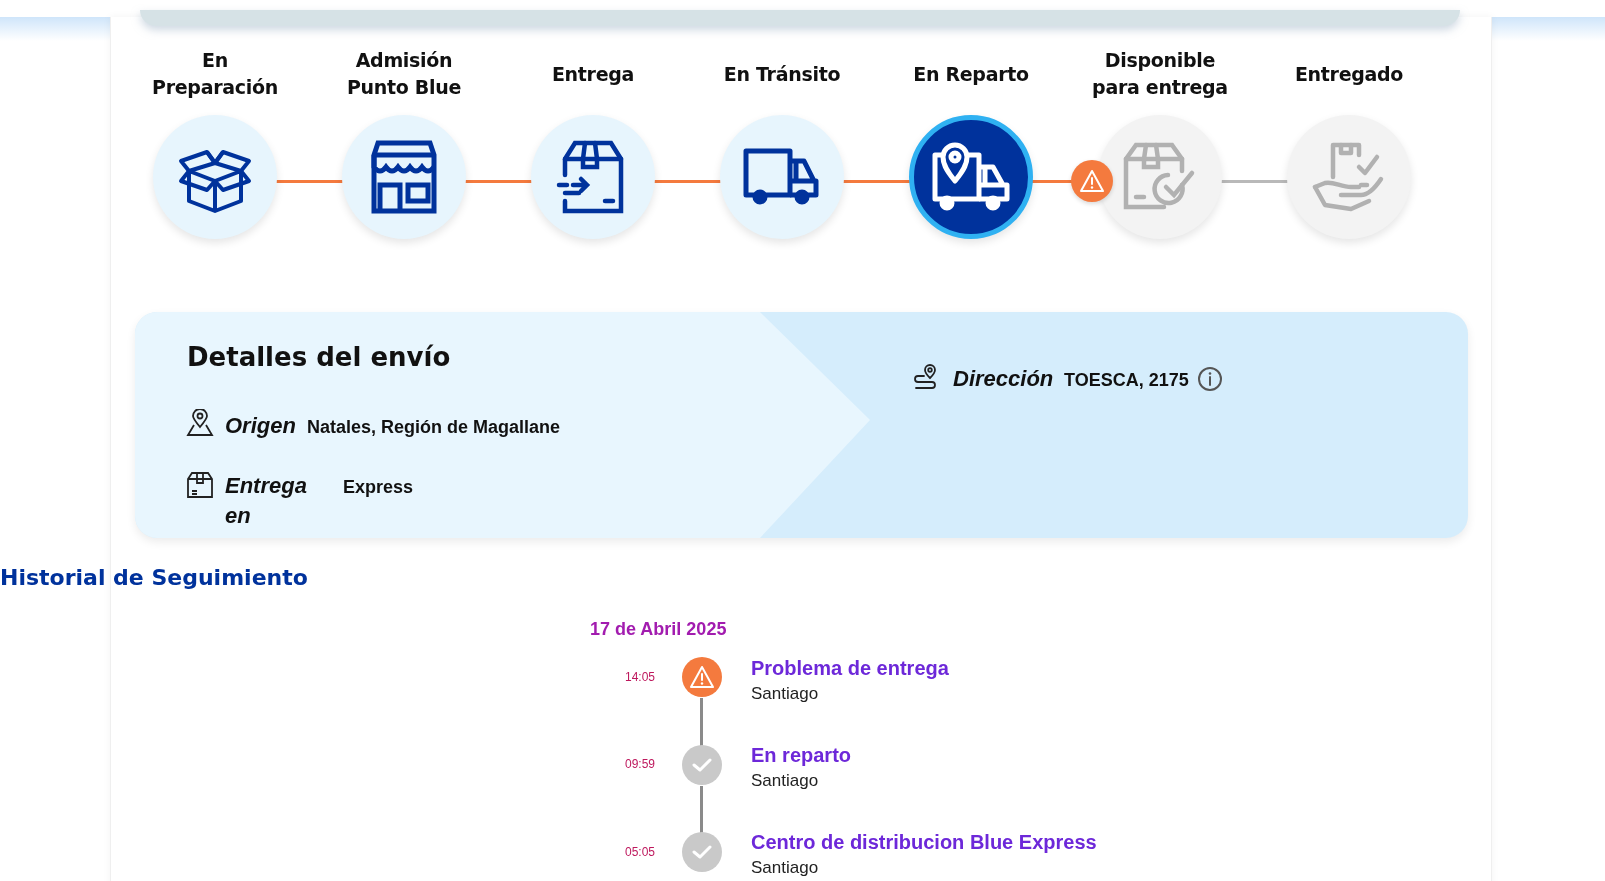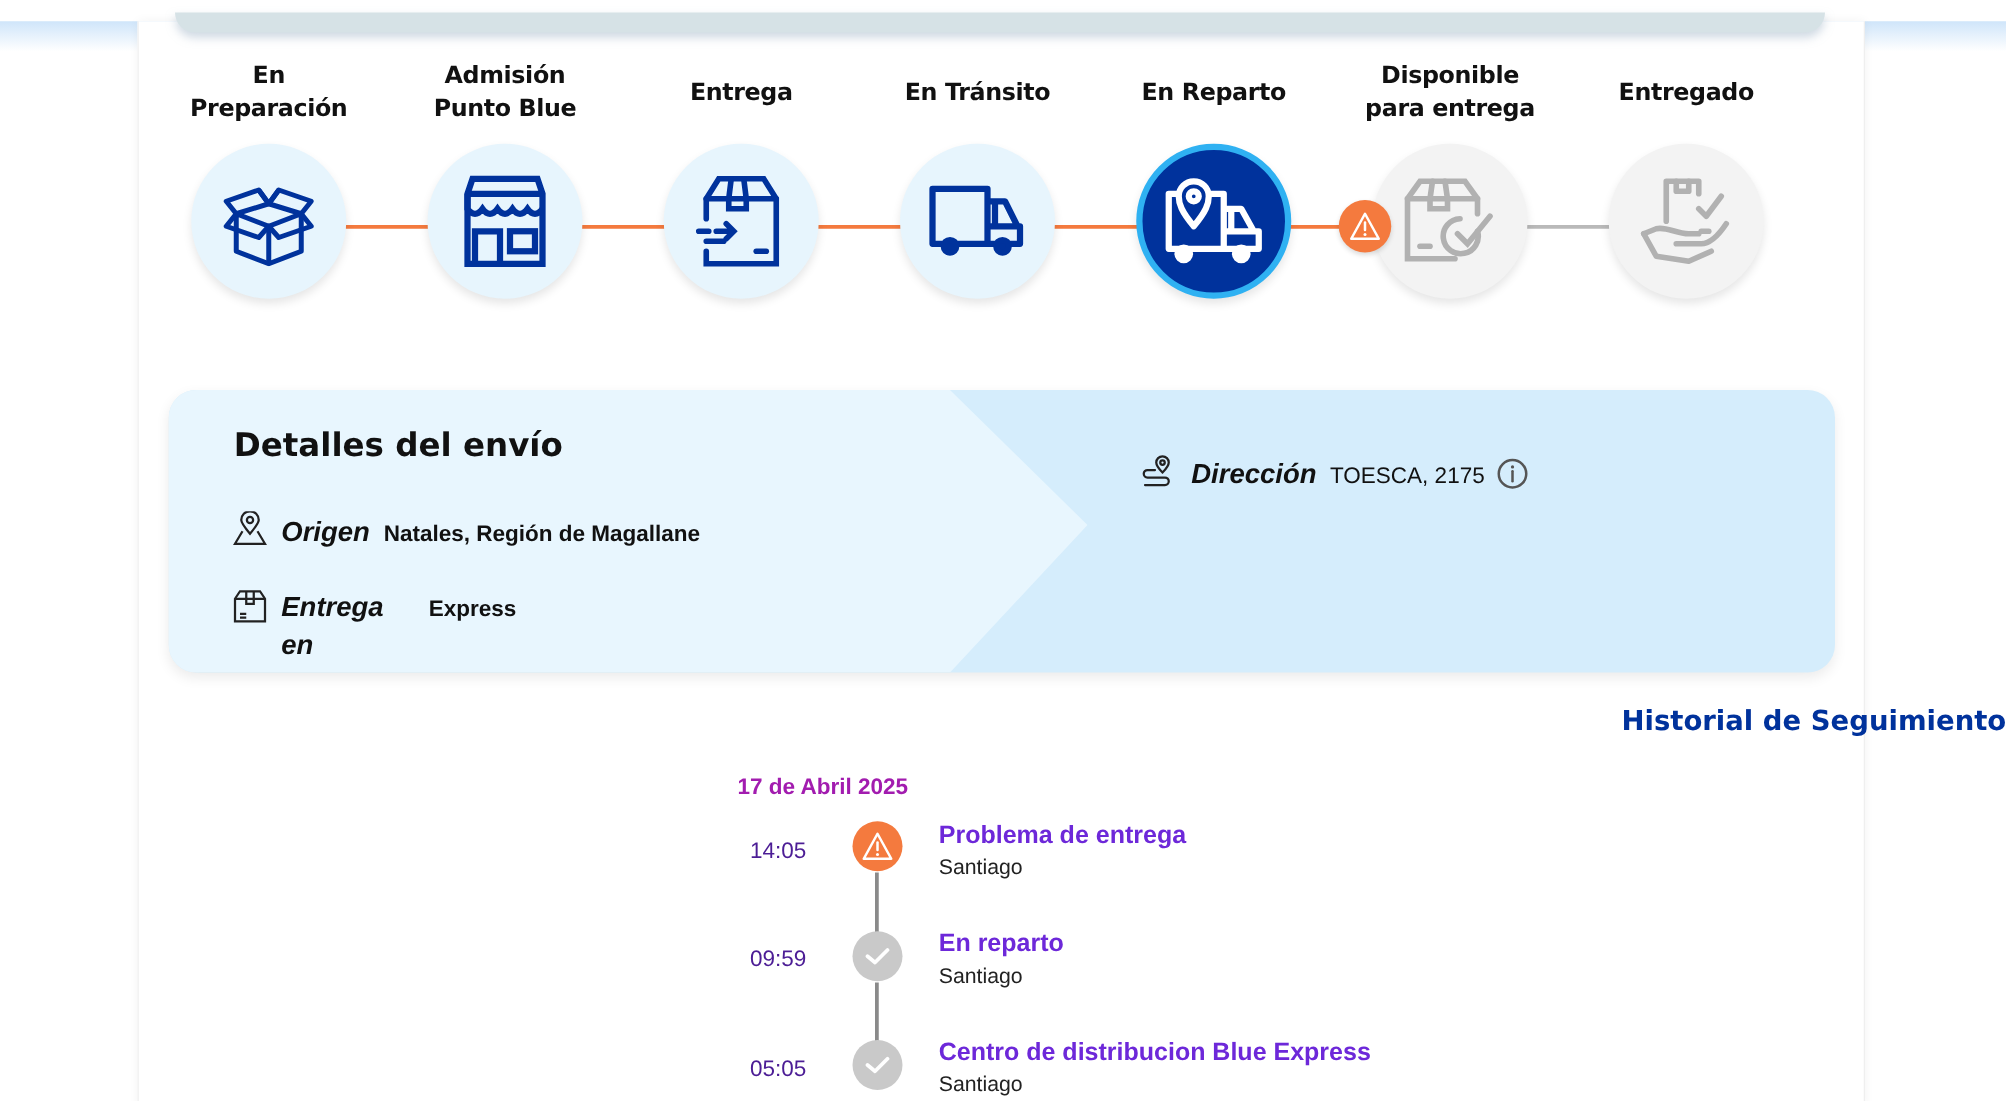--- a/index.html
+++ b/index.html
@@ -18,25 +18,25 @@
   .connector { position: absolute; top: 136px; height: 3px; background: #f47a3e; }
   .connector.grey { background: #b9b9b9; }
   .warn-badge { position: absolute; left: 929px; top: 116px; width: 42px; height: 42px; border-radius: 50%; background: #f47a3e; display: flex; align-items: center; justify-content: center; box-shadow: 0 2px 4px rgba(0,0,0,0.15); }
 
   .details { position: absolute; left: 135px; top: 312px; width: 1333px; height: 226px; border-radius: 22px; background: #d5edfc; overflow: hidden; box-shadow: 0 4px 10px rgba(0,0,0,0.08); }
   .details-left { position: absolute; left: 0; top: 0; width: 870px; height: 226px; background: #e8f6fe; clip-path: polygon(0 0, 625px 0, 735px 108px, 625px 226px, 0 226px); }
   .details-title { position: absolute; left: 52px; top: 30px; font-family: "DejaVu Sans", sans-serif; font-size: 26px; font-weight: bold; color: #111; }
   .row-icon { position: absolute; width: 28px; height: 28px; }
   .row-label { position: absolute; font-size: 22px; font-weight: bold; color: #111; font-style: italic; }
   .row-value { position: absolute; font-size: 18px; font-weight: bold; color: #111; line-height: 23px; }
-  .dir-value { font-size: 18px; font-weight: normal; text-align: center; }
-
-  .hist-title { position: absolute; left: 0; width: 1605px; top: 565px; text-align: right; font-family: "DejaVu Sans", sans-serif; font-size: 22px; font-weight: bold; color: #00329c; padding-left: 39px; }
+  .dir-value { font-size: 18px; font-weight: bold; text-align: center; }
+
+  .hist-title { position: absolute; left: 0; width: 1605px; top: 565px; text-align: left; font-family: "DejaVu Sans", sans-serif; font-size: 22px; font-weight: bold; color: #00329c; }
   .hist-date { position: absolute; left: 590px; top: 619px; font-size: 18px; font-weight: bold; color: #a21caf; }
-  .ev-time { position: absolute; left: 600px; width: 55px; text-align: left; font-size: 18px; color: #4c1d95; }
+  .ev-time { position: absolute; left: 600px; width: 55px; text-align: right; font-size: 12px; color: #be185d; }
   .ev-dot { position: absolute; left: 682px; width: 40px; height: 40px; border-radius: 50%; background: #c9c9c9; display: flex; align-items: center; justify-content: center; }
   .ev-dot.warn { background: #f47a3e; }
   .ev-line { position: absolute; left: 700px; width: 3px; background: #8a8a8a; }
   .ev-title { position: absolute; left: 751px; font-size: 20px; font-weight: bold; color: #6d28d9; }
   .ev-sub { position: absolute; left: 751px; font-size: 17px; color: #222; }
 </style>
 </head>
 <body>
 
 <div class="topbar"></div>

